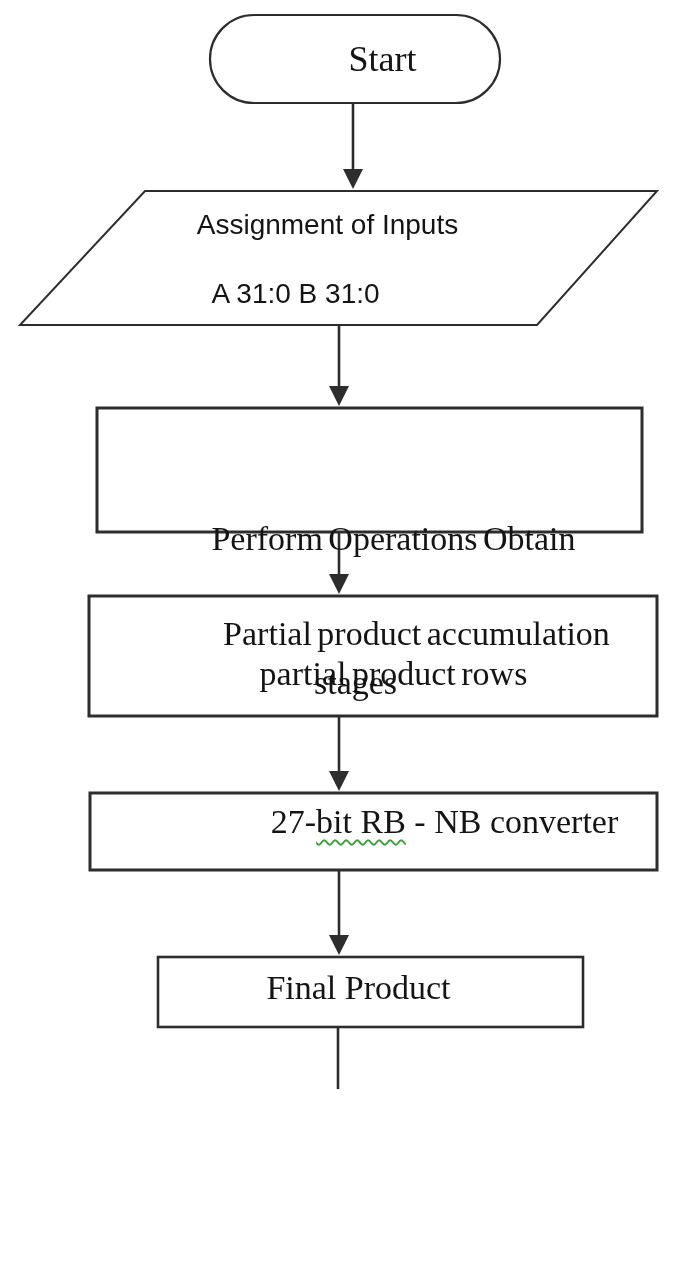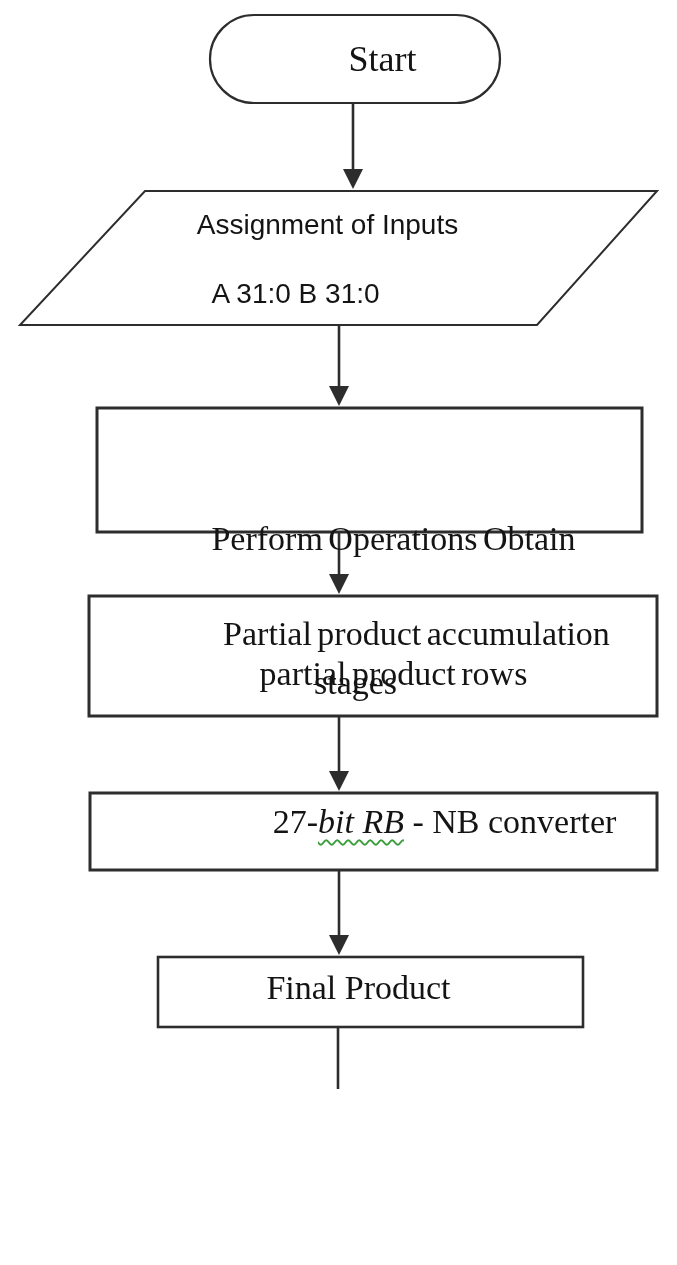--- a/index.html
+++ b/index.html
@@ -36,21 +36,20 @@
   .t-box2b{top:660px;transform:translateX(17px);}
   .t-box3{top:799px;transform:translateX(106px);}
   .t-box4{top:965px;transform:translateX(20px);}
   .t-stop{top:1132px;font-size:32px;line-height:42px;transform:translateX(18px);}
   .misspell{
     text-decoration-line:underline;
     text-decoration-style:wavy;
     text-decoration-color:var(--squiggle);
     text-decoration-thickness:2px;
     text-underline-offset:6px;
-    font-style:italic;
   }
 </style>
 </head>
 <body>
 
 <div class="stage">
 
   <svg class="shapes" width="677" height="1265" viewBox="0 0 677 1265">
 
     <rect class="shape" x="210" y="15" width="290" height="88" rx="44" ry="44" stroke-width="2.2"></rect>

